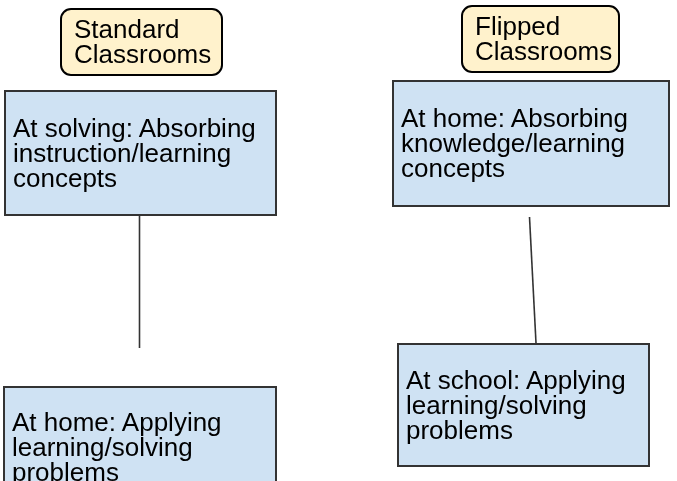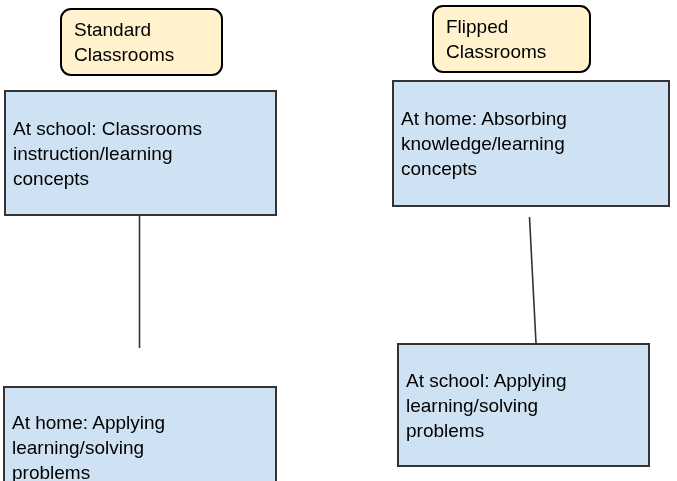--- a/index.html
+++ b/index.html
@@ -20,21 +20,21 @@
     left: 0; top: 0;
     width: 677px; height: 481px;
     pointer-events: none;
   }
   .node {
     position: absolute;
     box-sizing: border-box;
     display: flex;
     align-items: center;
     color: #000000;
-    font-size: 19px;
+    font-size: 26px;
     line-height: 25px;
     white-space: pre-line;
     text-align: left;
   }
   .header-node {
     background: #fff2cc;
     border: 2px solid #000000;
     border-radius: 11px;
     padding-left: 12px;
     padding-right: 4px;
@@ -43,41 +43,41 @@
     background: #cfe2f3;
     border: 2px solid #333333;
     padding-left: 7px;
     padding-right: 4px;
   }
   
   .std-header  { left: 60px;  top: 8px;   width: 163px; height: 68px; }
   .std-top     { left: 4px;   top: 90px;  width: 273px; height: 126px; }
   .std-bottom  { left: 3px;   top: 348px; width: 274px; height: 122px; margin-top: 38px; }
   
-  .flip-header { left: 432px; top: 5px;   width: 159px; height: 68px; }
+  .flip-header { left: 461px; top: 5px;   width: 159px; height: 68px; }
   .flip-top    { left: 392px; top: 80px;  width: 278px; height: 127px; }
   .flip-bottom { left: 397px; top: 343px; width: 253px; height: 124px; }
 </style>
 </head>
 <body>
 
 <div class="canvas">
 
   <svg class="connector-layer" width="677" height="481" viewBox="0 0 677 481" xmlns="http://www.w3.org/2000/svg">
     <line x1="139.5" y1="216" x2="139.5" y2="348" stroke="#333333" stroke-width="1.6"></line>
     <line x1="529.5" y1="217" x2="536" y2="343" stroke="#333333" stroke-width="1.6"></line>
   </svg>
 
   <div class="node header-node std-header">
     <span>Standard
 Classrooms</span>
   </div>
 
   <div class="node process-node std-top">
-    <span>At school: Classrooms
+    <span>At solving: Absorbing
 instruction/learning
 concepts</span>
   </div>
 
   <div class="node process-node std-bottom">
     <span>At home: Applying
 learning/solving
 problems</span>
   </div>
 

